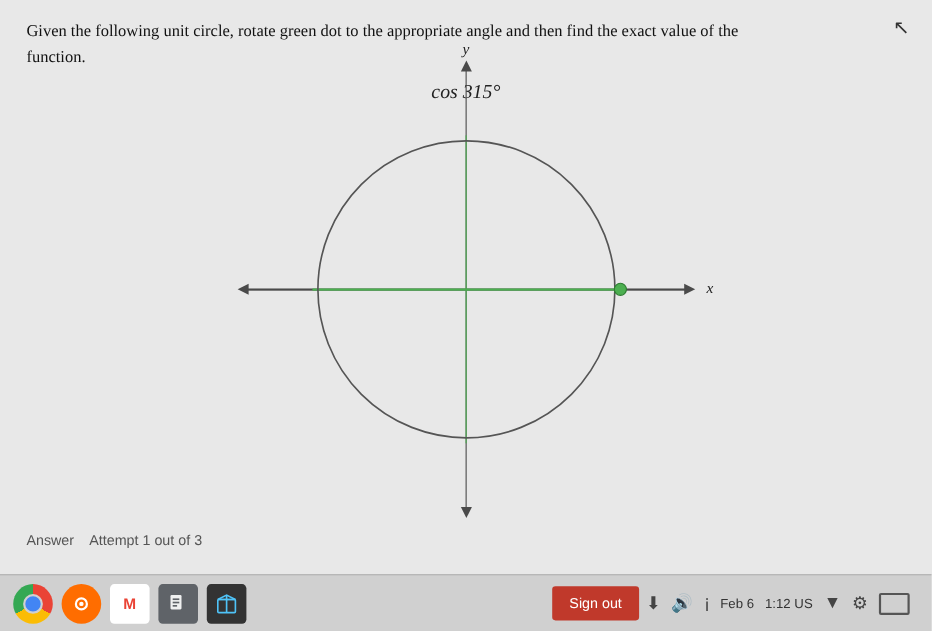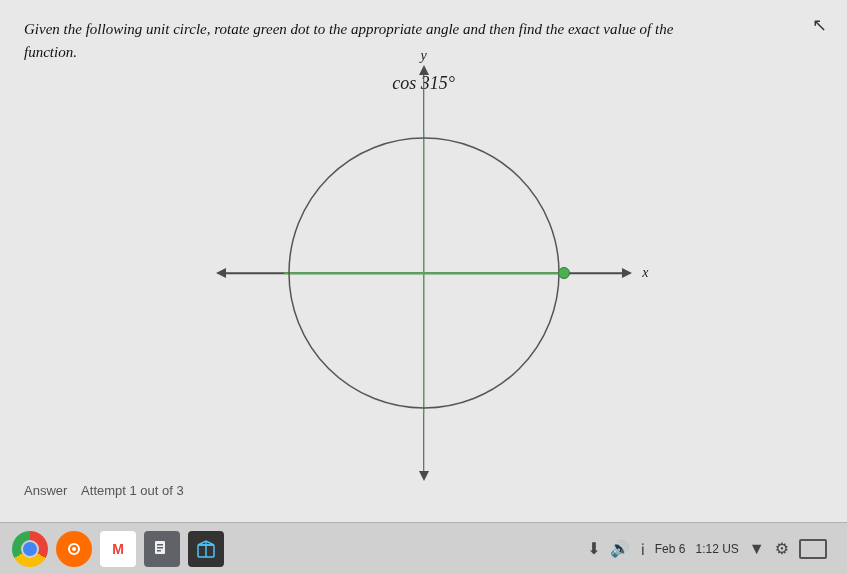--- a/index.html
+++ b/index.html
@@ -15,29 +15,28 @@
     .main-content {
       padding: 18px 24px 0 24px;
       position: relative;
     }
 
     .problem-text {
       font-size: 15px;
       line-height: 1.5;
       color: #111;
       max-width: 700px;
-      font-style: italic;
     }
 
     .function-label {
       text-align: center;
       font-size: 18px;
       color: #222;
       margin-top: 10px;
-      margin-bottom: 14px;
+      margin-bottom: 4px;
       font-style: italic;
     }
 
     .unit-circle-area {
       display: flex;
       justify-content: center;
       align-items: center;
       margin-top: 0px;
       position: relative;
       height: 330px;
@@ -402,20 +401,21 @@
       <svg width="22" height="22" viewBox="0 0 22 22">
         <rect x="3" y="7" width="16" height="12" rx="1" fill="none" stroke="#4fc3f7" stroke-width="1.5"></rect>
         <polyline points="3,7 11,3 19,7" fill="none" stroke="#4fc3f7" stroke-width="1.5"></polyline>
         <line x1="11" y1="3" x2="11" y2="19" stroke="#4fc3f7" stroke-width="1.5"></line>
         <line x1="3" y1="7" x2="19" y2="7" stroke="#4fc3f7" stroke-width="1.5"></line>
       </svg>
     </div>
 
   </div>
 
+  <button class="sign-out-btn">Sign out</button>
 
   <div class="taskbar-right">
 
     <span class="taskbar-icon-small">⬇</span>
     <span class="taskbar-icon-small">🔊</span>
     <span class="taskbar-icon-small">ℹ</span>
 
     <span>Feb 6</span>
     <span>1:12 US</span>
 

